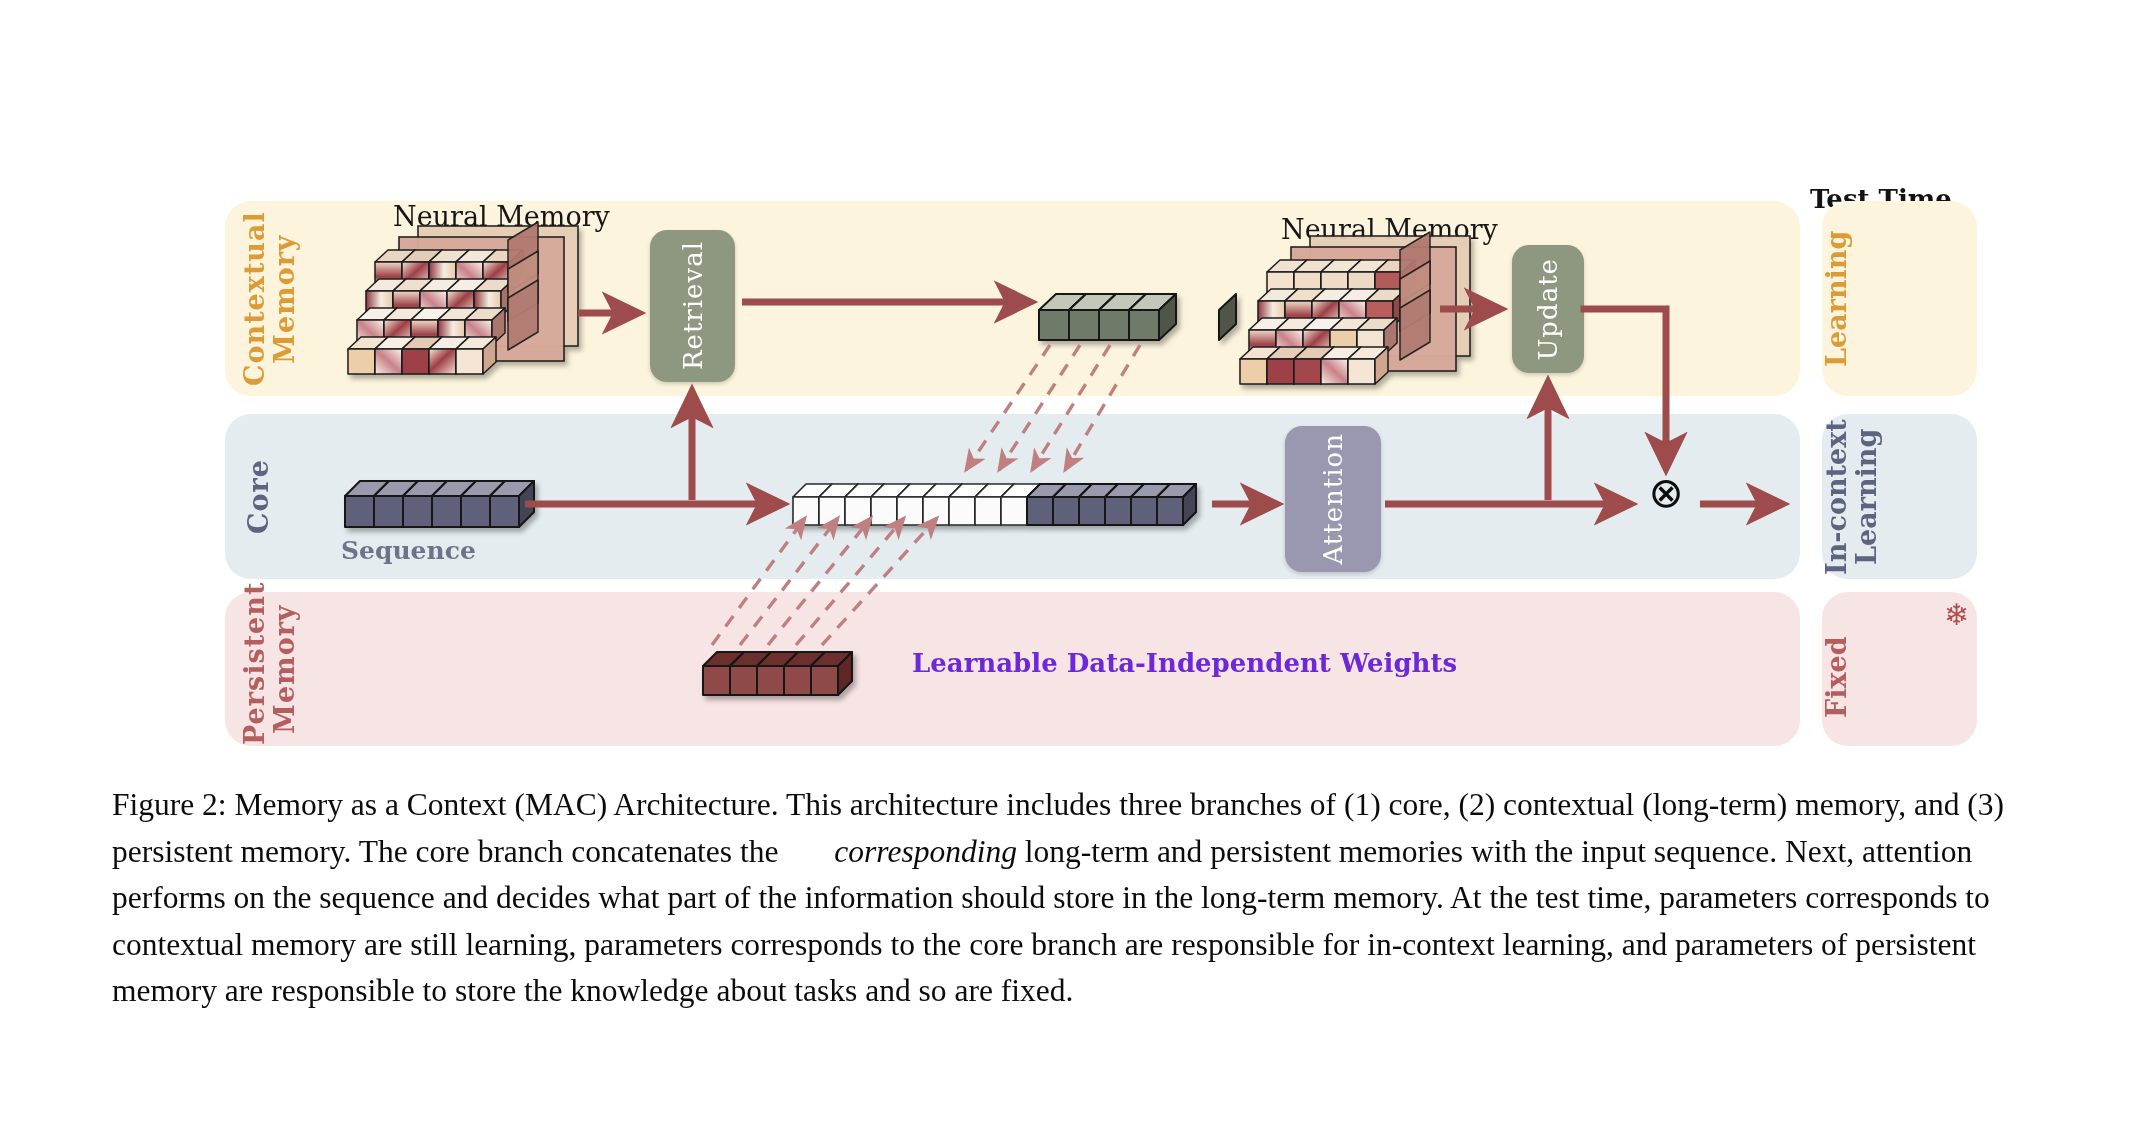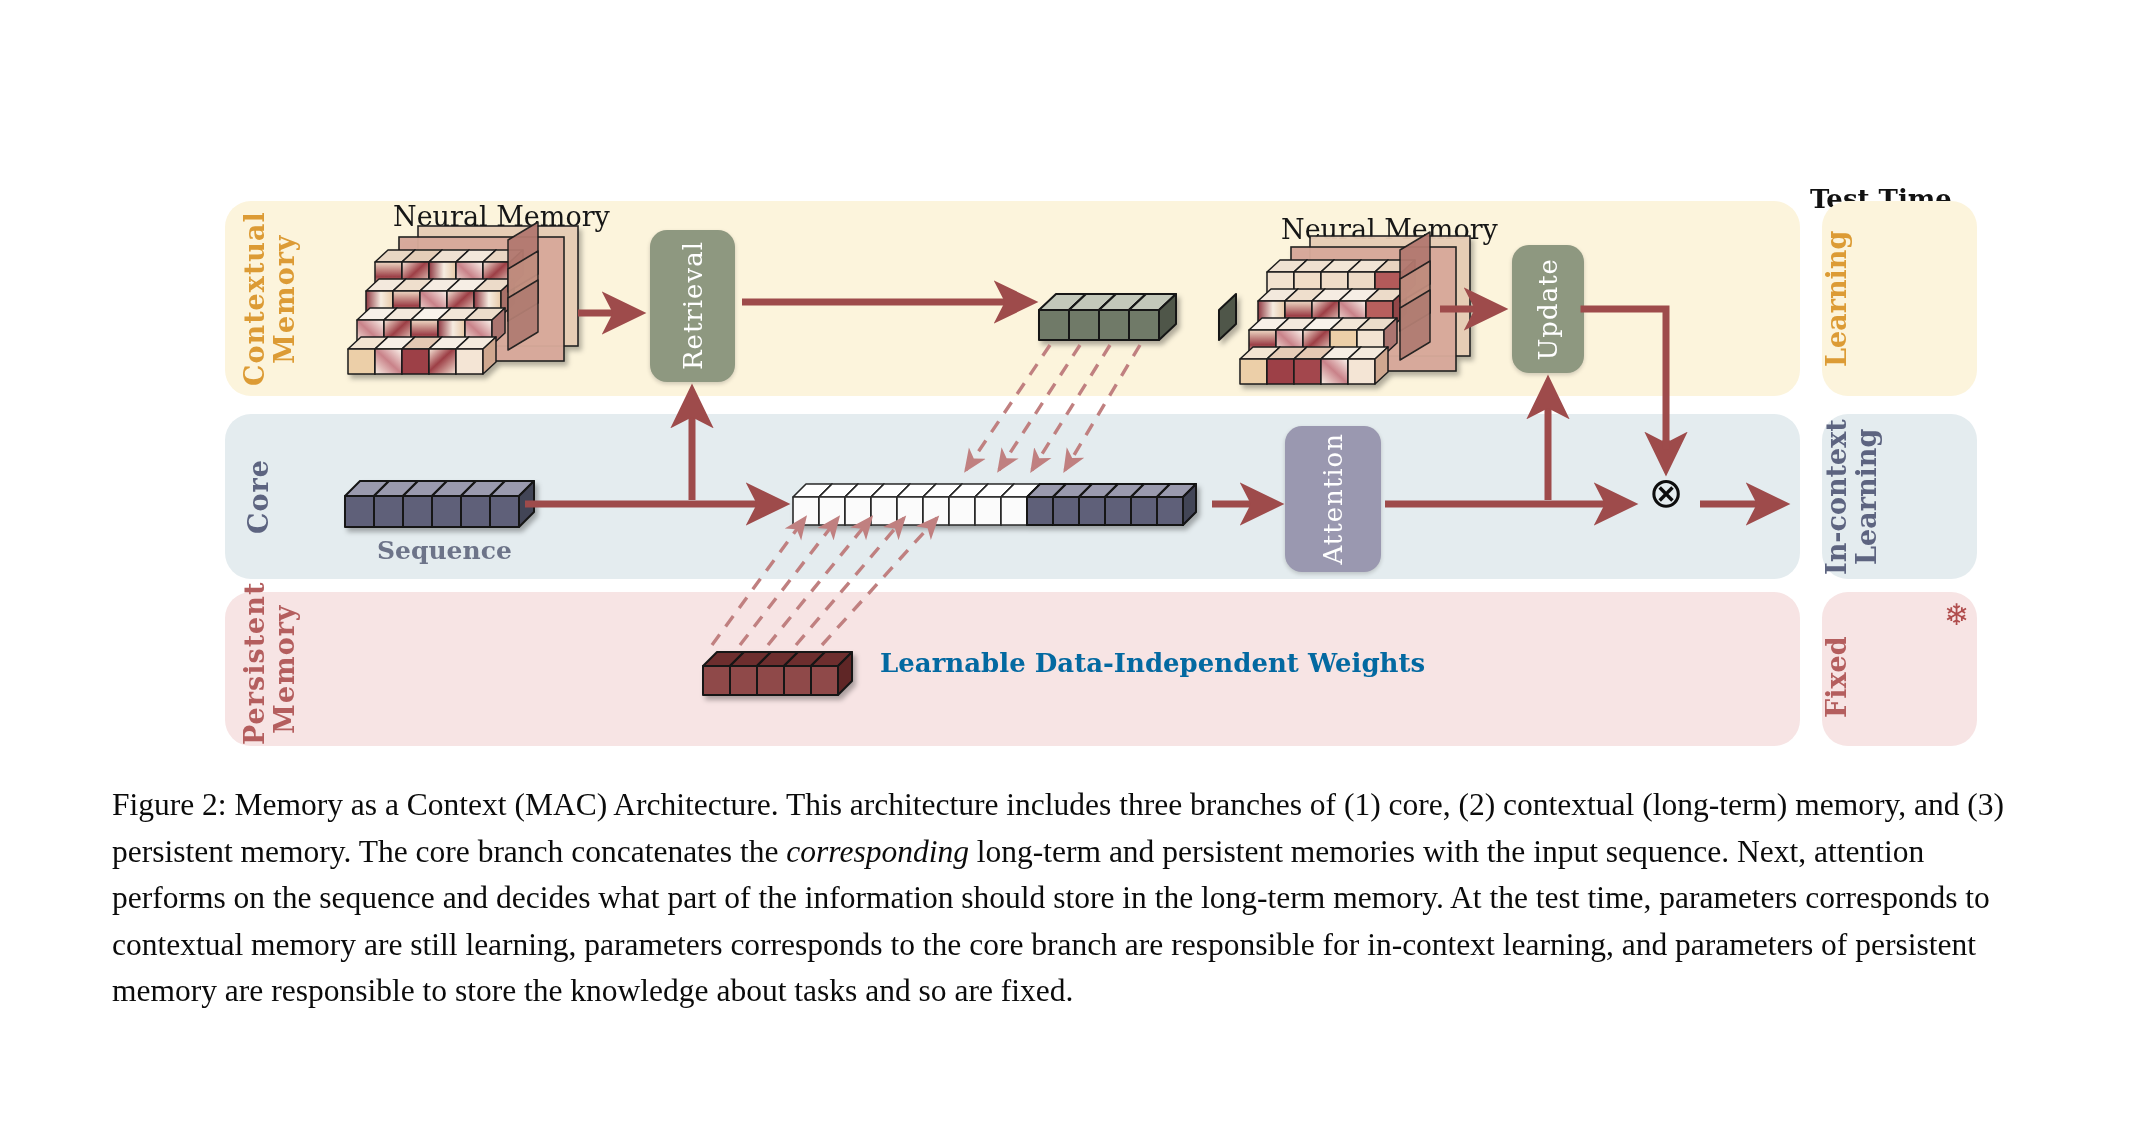--- a/index.html
+++ b/index.html
@@ -90,21 +90,21 @@
   #caption{
     position:absolute;
     left:112px;top:782px;width:1930px;
     font-family:"Liberation Serif",serif;
     font-size:31.5px;
     line-height:1.48;
     color:#0b0b0b;
     text-align:left;
   }
   #caption b{font-weight:400;}
-  #caption i{font-style:italic;}
+  #caption i{font-style:italic;margin-left:48px;}
   .snow{position:absolute;color:#b04d4d;font-size:30px;line-height:1;}
 </style>
 </head>
 <body>
 
 <div id="root">
 
   <div class="band ctx" style="left:225px;top:201px;width:1575px;height:195px;"></div>
   <div class="band core" style="left:225px;top:414px;width:1575px;height:165px;"></div>
   <div class="band pers" style="left:225px;top:592px;width:1575px;height:154px;"></div>
@@ -136,22 +136,22 @@
   </div>
 
   <div class="module mod-green" style="left:1512px;top:245px;width:72px;height:128px;">
     <span>Update</span>
   </div>
 
   <div class="module mod-purple" style="left:1285px;top:426px;width:96px;height:146px;">
     <span>Attention</span>
   </div>
 
-  <div class="plainlabel" style="left:341px;top:536px;color:#6d7489;margin-left:36px;">Sequence</div>
-  <div class="plainlabel" style="left:880px;top:648px;color:#0369a1;font-size:26px;">Learnable Data-Independent Weights</div>
+  <div class="plainlabel" style="left:341px;top:536px;color:#6d7489;">Sequence</div>
+  <div class="plainlabel" style="left:912px;top:648px;color:#6d28d9;font-size:26px;">Learnable Data-Independent Weights</div>
 
   <div style="position:absolute;left:1644px;top:473px;width:44px;height:44px;
               font-family:'DejaVu Sans',sans-serif;font-size:42px;line-height:40px;
               color:#0d0d0d;text-align:center;">⊗</div>
 
   <svg class="layer" viewBox="0 0 2147 1127">
     <defs>
       <marker id="ah" markerWidth="7" markerHeight="7" refX="5.2" refY="3.5" orient="auto">
         <path d="M0,0.4 L6.4,3.5 L0,6.6 L1.6,3.5 Z" fill="#9e4b4b"></path>
       </marker>

